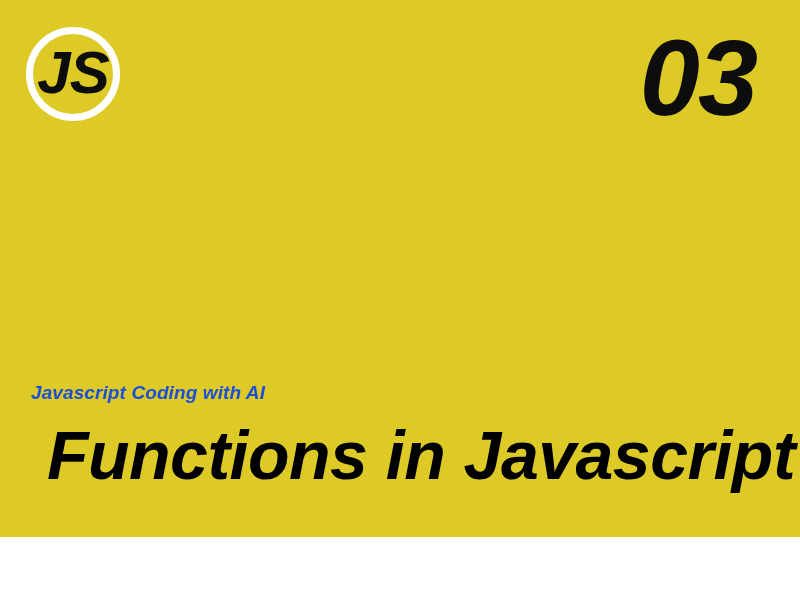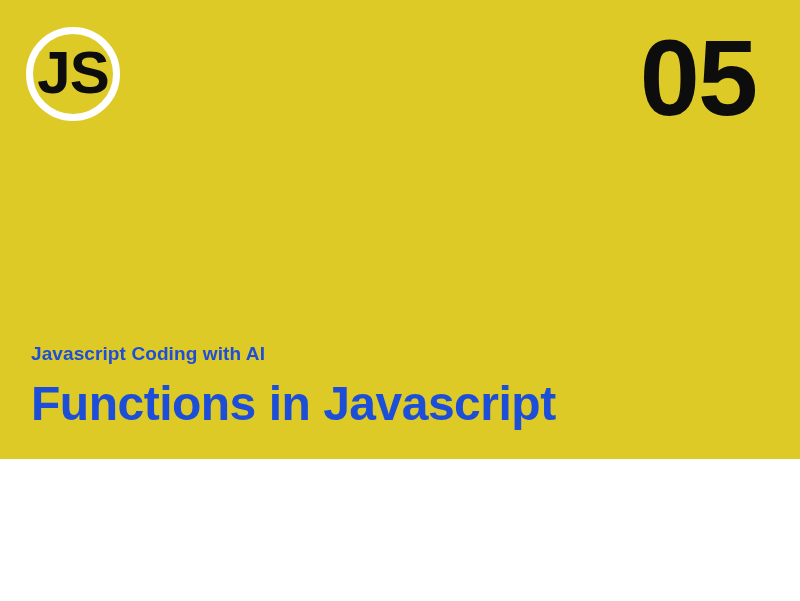--- a/index.html
+++ b/index.html
@@ -8,23 +8,24 @@
     background: #ffffff;
   }
 
   body {
     font-family: "Liberation Sans", sans-serif;
   }
 
   #slide {
     position: relative;
     width: 800px;
-    height: 459px;
+    height: 537px;
     overflow: hidden;
     background: #ddca27;
+    font-style: italic;
   }
 
   
   .js-badge {
     position: absolute;
     left: 26px;
     top: 27px;
     width: 94px;
     height: 94px;
     border-radius: 50%;
@@ -75,37 +76,37 @@
     line-height: 1.1;
     color: #1d4ed8;
     letter-spacing: 0.1px;
     margin: 0 0 14px 0;
     white-space: nowrap;
   }
 
   .slide-title {
     font-family: "Liberation Sans", sans-serif;
     font-weight: bold;
-    font-size: 48px;
+    font-size: 68px;
     line-height: 1.05;
-    color: #1d4ed8;
+    color: #000000;
     letter-spacing: -0.5px;
-    margin: 0;
+    margin: 16px;
     white-space: nowrap;
   }
 </style>
 </head>
 <body>
 
 <div id="slide">
 
   <div class="js-badge">
     <span class="js-badge-label">JS</span>
   </div>
 
-  <div class="slide-number">05</div>
+  <div class="slide-number">03</div>
 
   <div class="text-block">
     <p class="eyebrow">Javascript Coding with AI</p>
     <h1 class="slide-title">Functions in Javascript</h1>
   </div>
 
 </div>
 
 </body></html>

